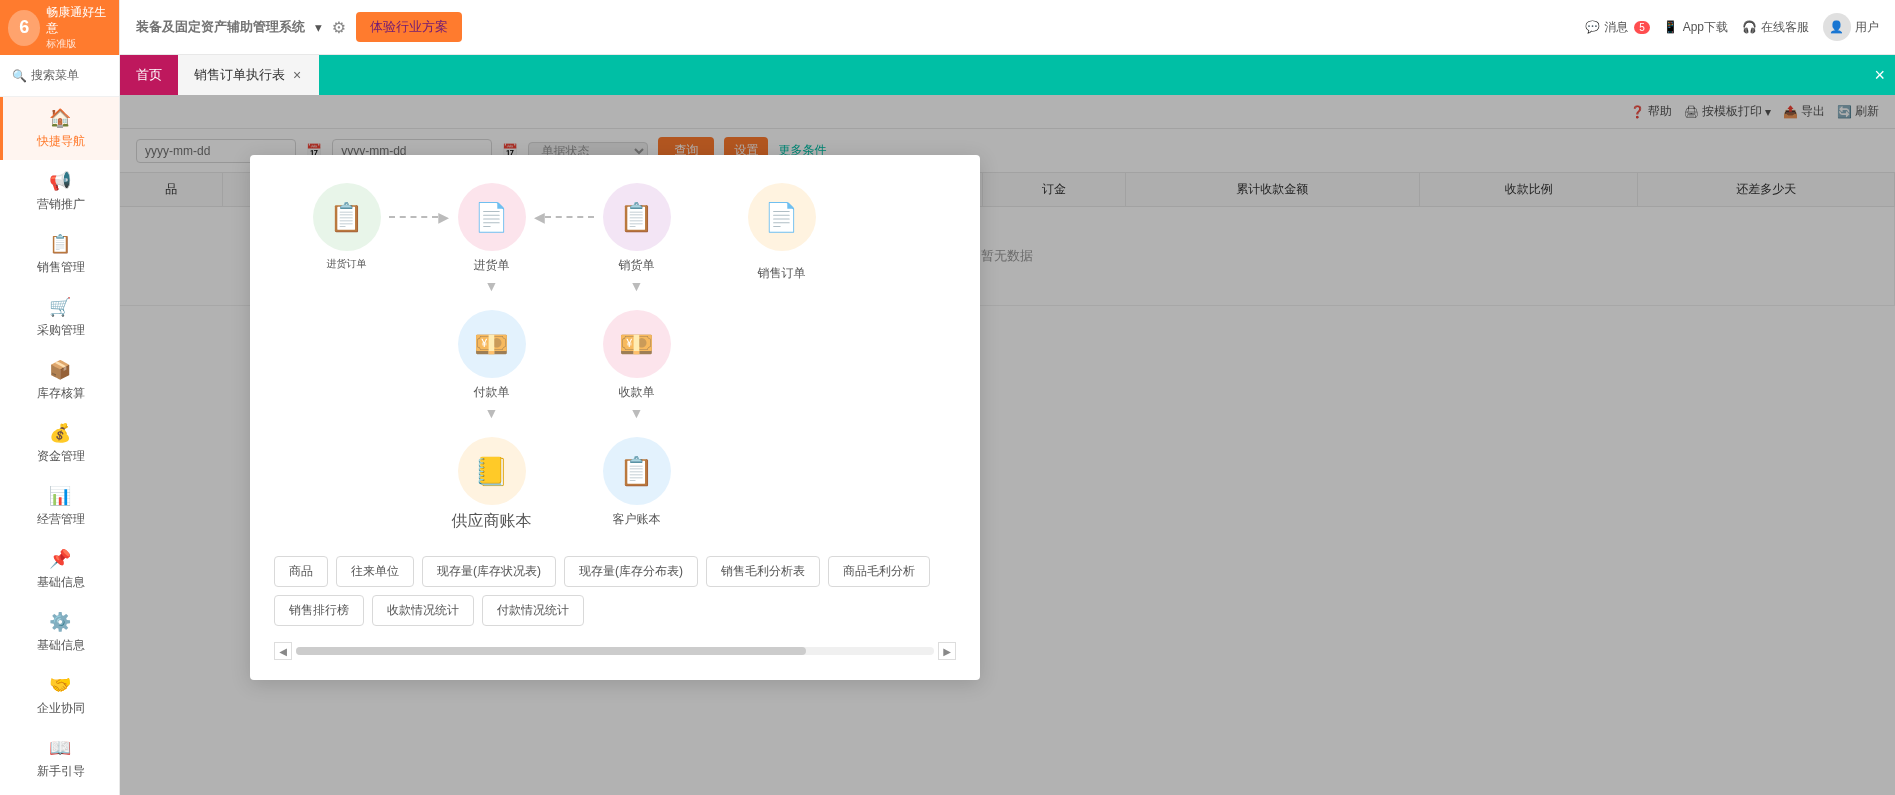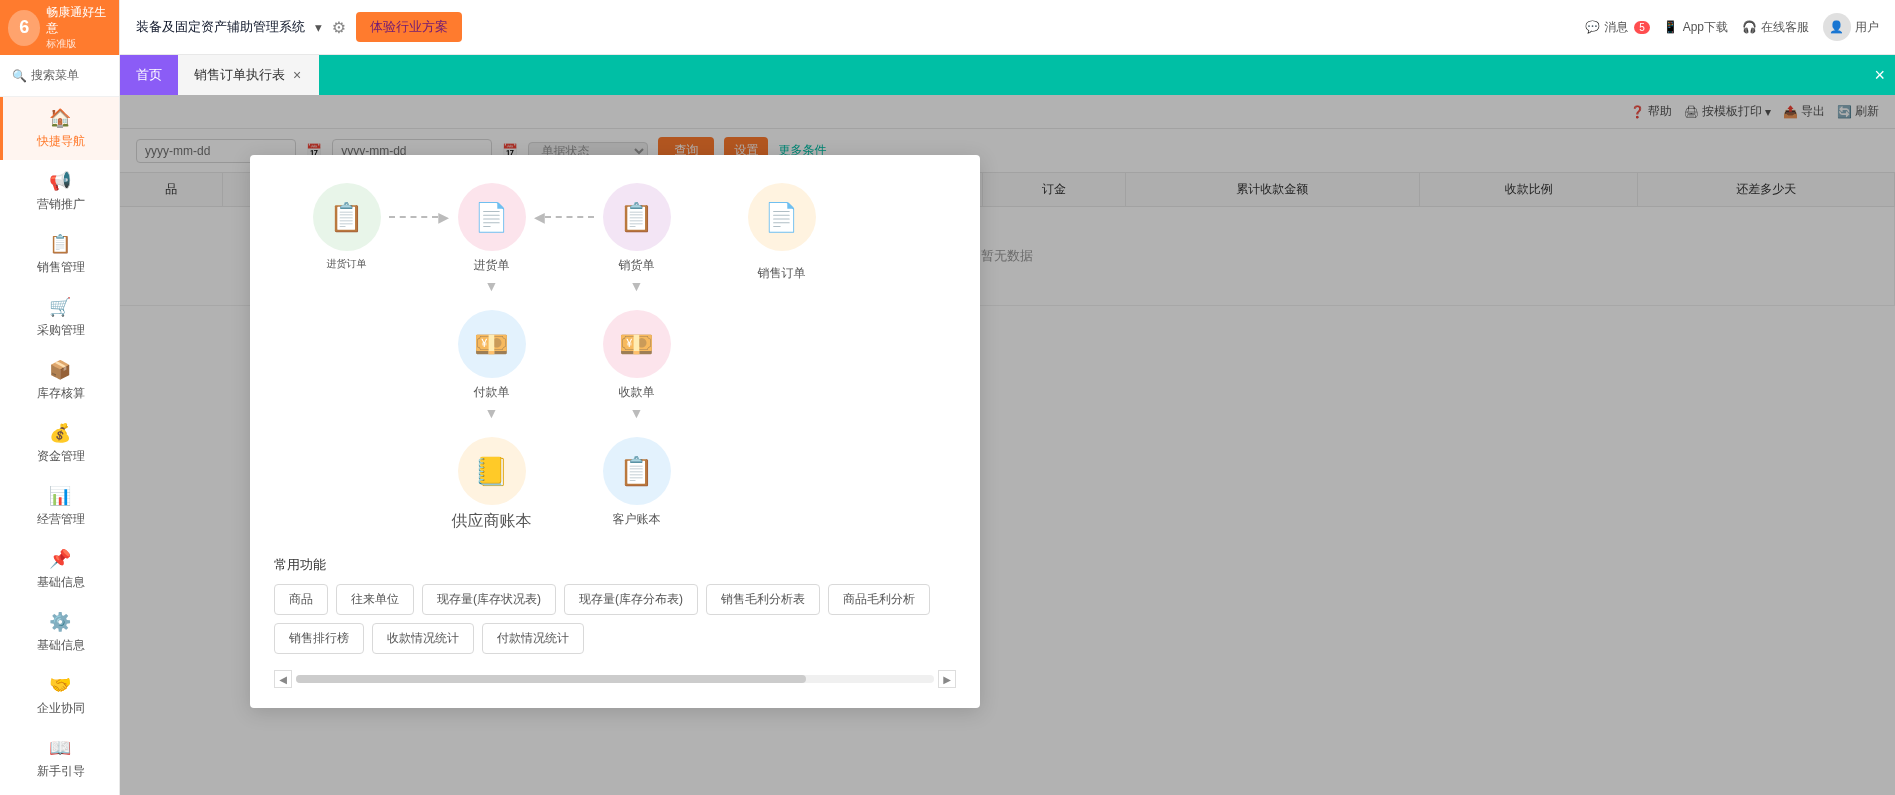--- a/index.html
+++ b/index.html
@@ -52,21 +52,21 @@
     
     .main { flex: 1; display: flex; flex-direction: column; overflow: hidden; }
 
     
     .topbar {
       background: white;
       border-bottom: 1px solid #e8e8e8;
       display: flex; align-items: center;
       padding: 0 16px; height: 55px; gap: 10px;
     }
-    .topbar-system { color: #0f172a; font-size: 13px; }
+    .topbar-system { color: #737373; font-size: 13px; font-weight: bold; }
     .topbar-dropdown { background: none; border: none; cursor: pointer; color: #555; }
     .topbar-settings { background: none; border: none; cursor: pointer; color: #888; font-size: 16px; }
     .topbar-trial-btn {
       background: #ff7b2e; color: #701a75; border: none; border-radius: 4px;
       padding: 6px 14px; cursor: pointer; font-size: 13px;
     }
     .topbar-right { display: flex; align-items: center; gap: 14px; margin-left: auto; }
     .topbar-right-item { display: flex; align-items: center; gap: 4px; cursor: pointer; color: #555; font-size: 12px; }
     .badge {
       background: #ff4d4f; color: white; border-radius: 10px;
@@ -77,21 +77,21 @@
     
     .tabbar {
       background: #00bfa5;
       display: flex; align-items: center;
       padding: 0; height: 40px;
     }
     .tab {
       padding: 0 16px; height: 100%; display: flex; align-items: center;
       cursor: pointer; color: white; font-size: 13px; gap: 6px;
     }
-    .tab.home { background: #8b5cf6; }
+    .tab.home { background: #be185d; }
     .tab.active { background: #f5f5f5; color: #333; }
     .tab-close { background: none; border: none; cursor: pointer; color: #666; font-size: 14px; padding: 0 2px; }
     .tab-bar-close {
       margin-left: auto; margin-right: 10px;
       background: none; border: none; cursor: pointer; color: white; font-size: 18px;
     }
 
     
     .content-area {
       flex: 1; overflow: hidden; position: relative; background: #f0f2f5;
@@ -396,21 +396,20 @@
 
           <div style="display:flex;flex-direction:column;align-items:center;padding:8px 0;">
             <div style="width:68px;height:68px;border-radius:50%;background:#e3f2fd;display:flex;align-items:center;justify-content:center;font-size:28px;">📋</div>
             <div style="font-size:12px;color:#555;margin-top:6px;">客户账本</div>
           </div>
 
           <div></div>
         </div>
 
         <div class="common-functions">
-          <div class="common-title">常用功能</div>
           <div class="fn-buttons">
             <button class="fn-btn">商品</button>
             <button class="fn-btn">往来单位</button>
             <button class="fn-btn">现存量(库存状况表)</button>
             <button class="fn-btn">现存量(库存分布表)</button>
             <button class="fn-btn">销售毛利分析表</button>
             <button class="fn-btn">商品毛利分析</button>
           </div>
           <div class="fn-buttons" style="margin-top:8px;">
             <button class="fn-btn">销售排行榜</button>

